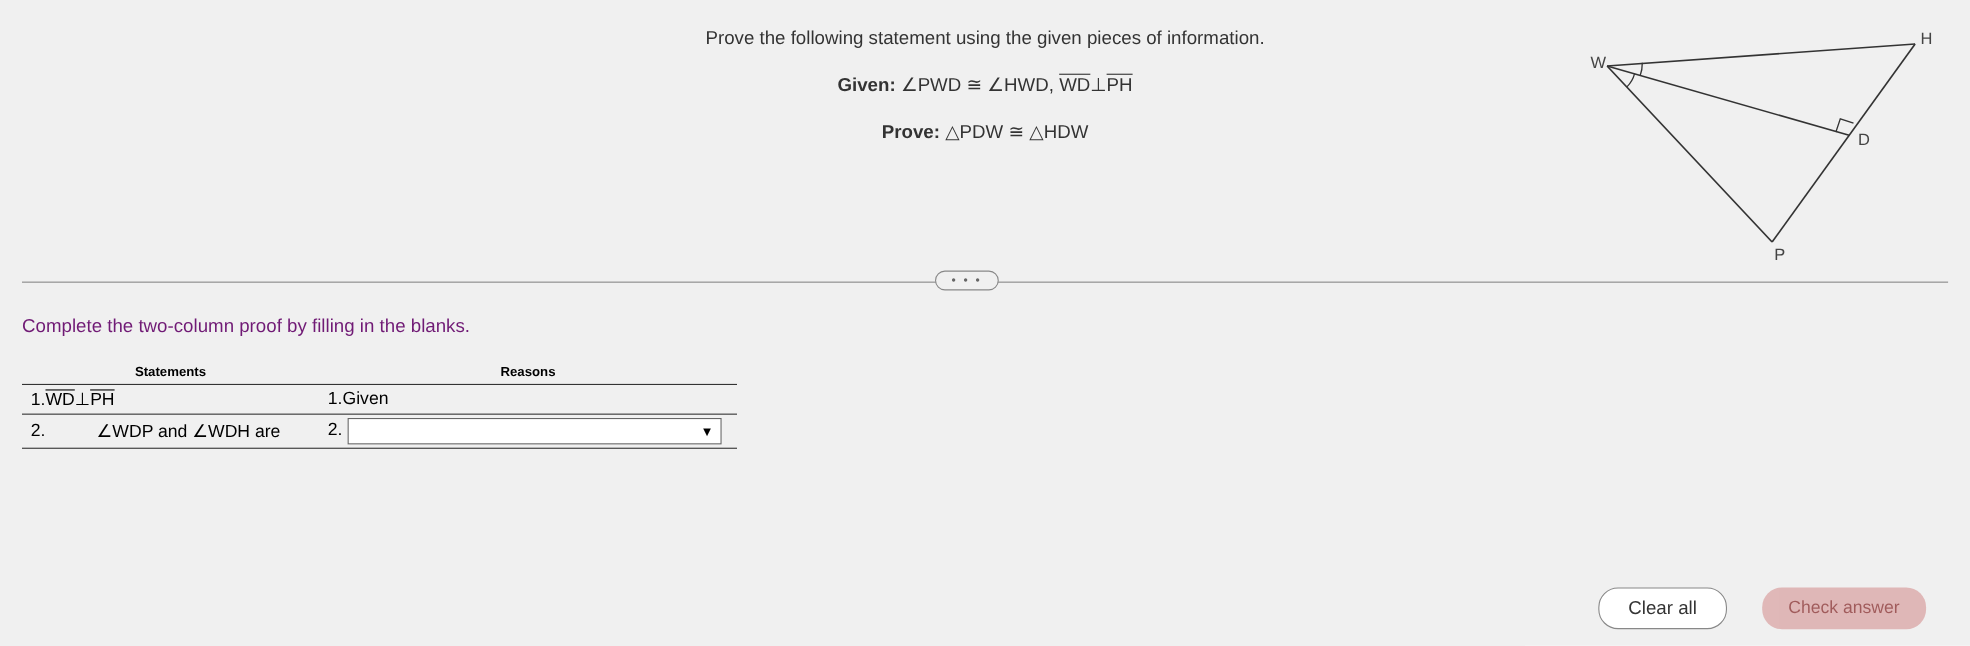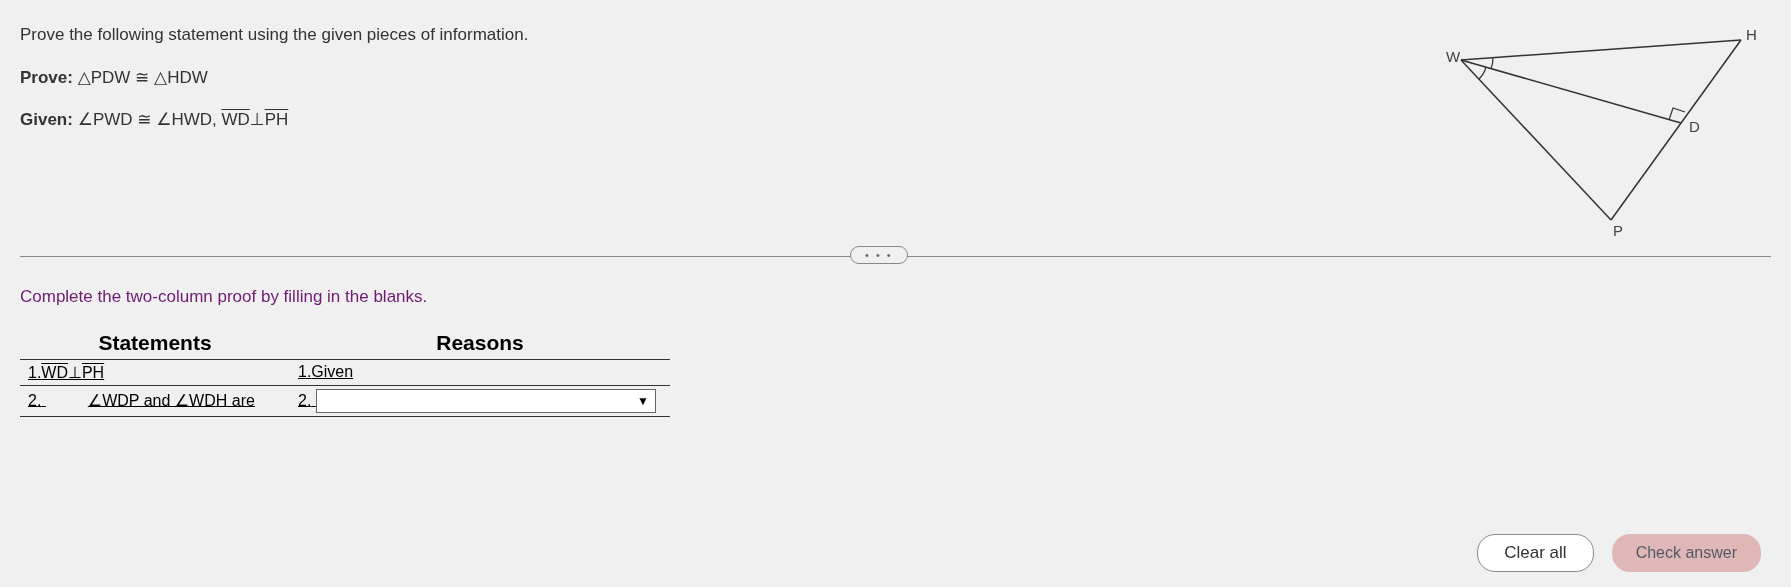--- a/index.html
+++ b/index.html
@@ -22,20 +22,21 @@
       height: 100%;
     }
     .problem-statement {
       color: #333;
       font-size: 17px;
       line-height: 1.8;
       margin-bottom: 10px;
     }
     .problem-line {
       margin-bottom: 12px;
+      text-align: center;
     }
     .bold {
       font-weight: bold;
     }
     .overline {
       text-decoration: overline;
     }
     .diagram-area {
       position: absolute;
       right: 30px;
@@ -68,31 +69,30 @@
     .instruction {
       color: #701a75;
       font-size: 17px;
       margin-bottom: 20px;
     }
     .proof-table {
       border-collapse: collapse;
     }
     .proof-table th {
       font-weight: bold;
-      font-size: 21px;
+      font-size: 12px;
       text-align: center;
       padding: 4px 20px;
       border-bottom: 1.5px solid #333;
     }
     .proof-table td {
       font-size: 16px;
       padding: 3px 8px;
       vertical-align: middle;
       border-bottom: 1px solid #333;
-      text-decoration: underline;
     }
     .stmt-col {
       width: 270px;
     }
     .reason-col {
       width: 380px;
     }
     .dropdown-input {
       width: 340px;
       height: 24px;
@@ -100,60 +100,59 @@
       background: white;
       display: inline-flex;
       align-items: center;
       justify-content: flex-end;
       padding-right: 6px;
       font-size: 12px;
     }
     .bottom-bar {
       position: absolute;
       bottom: 15px;
-      right: 30px;
+      right: 40px;
       display: flex;
-      gap: 18px;
-      align-items: flex-end;
+      gap: 32px;
+      align-items: flex-start;
     }
     .clear-btn {
       background: white;
       border: 1.5px solid #888;
       border-radius: 18px;
       padding: 8px 26px;
       font-size: 17px;
       color: #333;
       cursor: pointer;
     }
     .check-btn {
       background: #d9a0a0;
       border: none;
       border-radius: 18px;
       padding: 10px 24px;
       font-size: 16px;
-      color: #0f172a;
+      color: #7f1d1d;
       cursor: pointer;
       opacity: 0.7;
-      margin-top: 12px;
     }
   </style>
 </head>
 <body>
 
 <div class="content-area">
 
   <div class="problem-statement">
     <div class="problem-line">Prove the following statement using the given pieces of information.</div>
     <div class="problem-line">
+      <span class="bold">Given:</span>
+      <span>∠PWD ≅ ∠HWD, </span><span class="overline">WD</span><span>⊥</span><span class="overline">PH</span>
+    </div>
+    <div class="problem-line">
       <span class="bold">Prove:</span>
       <span>△PDW ≅ △HDW</span>
-    </div>
-    <div class="problem-line">
-      <span class="bold">Given:</span>
-      <span>∠PWD ≅ ∠HWD, </span><span class="overline">WD</span><span>⊥</span><span class="overline">PH</span>
     </div>
   </div>
 
   <div class="diagram-area">
     <svg width="320" height="230" viewBox="0 0 320 230">
 
       <line x1="20" y1="40" x2="300" y2="20" stroke="#333" stroke-width="1.5"></line>
       <line x1="300" y1="20" x2="170" y2="200" stroke="#333" stroke-width="1.5"></line>
       <line x1="170" y1="200" x2="20" y2="40" stroke="#333" stroke-width="1.5"></line>
 

